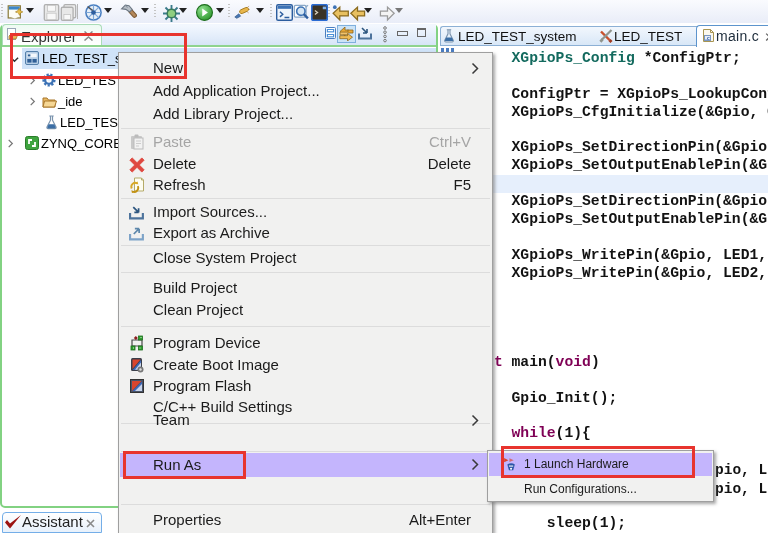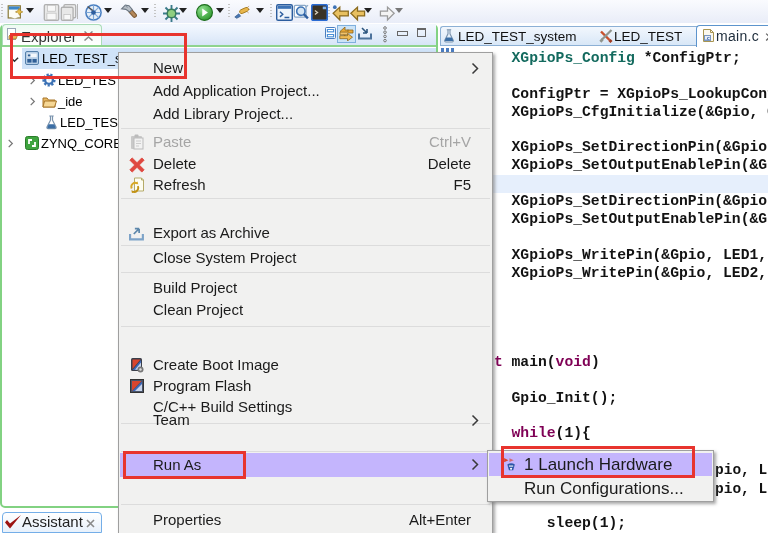--- a/index.html
+++ b/index.html
@@ -49,21 +49,21 @@
 .mi { position:absolute; left:1px; right:1px; height:22px; line-height:22px; white-space:nowrap; }
 .mi .lbl { position:absolute; left:33px; }
 .mi .sc { position:absolute; right:20px; }
 .mi .arr { position:absolute; right:12px; }
 .mic { position:absolute; left:8px; top:3px; width:16px; height:16px; }
 .msep { position:absolute; left:2px; right:2px; height:1px; background:#dcdcdc; }
 .dis { color:#a5a5a5; }
 .hl { background:#c4b5fd; }
 #submenu { position:absolute; left:487px; top:450px; width:227px; height:52px;
   background:#f1f1f0; border:1px solid #9f9f9f;
-  box-shadow:2px 2px 3px rgba(120,120,120,0.65); font-size:17px; color:#1b1b1b; z-index:30; }
+  box-shadow:2px 2px 3px rgba(120,120,120,0.65); font-size:12px; color:#1b1b1b; z-index:30; }
 #submenu .lbl { left:35px; }
 
 .redbox { position:absolute; border:3px solid #e8342e; z-index:50; }
 </style>
 </head>
 <body>
 <div id="stage">
 
   <div id="toolbar">
     <div class="grip" style="left:1px;"></div>
@@ -345,39 +345,57 @@
         <path d="M12 1v2h2" fill="none" stroke="#b5ab68"></path>
         <path d="M2.2 11.5a4 4 0 0 1 5.5-5.2" fill="none" stroke="#d8a825" stroke-width="1.9"></path>
         <path d="M8.8 7.5L8 4.6 5.4 6.3z" fill="#d8a825"></path>
         <path d="M8.3 9.2a4 4 0 0 1-5.4 5.3" fill="none" stroke="#c29215" stroke-width="1.9"></path>
         <path d="M1.8 13.2l0.7 2.9 2.7-1.6z" fill="#c29215"></path>
       </svg>
       <span class="lbl">Refresh</span>
       <span class="sc">F5</span>
     </div>
     <div class="msep" style="top:145px;"></div>
+    <div class="mi" style="top:148px;">
+      <svg class="mic" style="left:9px; top:4px;" width="15" height="13" viewBox="0 0 15 13">
+        <path d="M1 6.5v5h12v-5" fill="none" stroke="#4d739c" stroke-width="2"></path>
+        <path d="M4 1l5 5M9 6v-4M9 6H5" stroke="#2d567f" stroke-width="1.6"></path>
+      </svg>
+      <span class="lbl">Import Sources...</span>
+    </div>
     <div class="mi" style="top:169px;">
       <svg class="mic" style="left:9px; top:4px;" width="15" height="13" viewBox="0 0 15 13">
         <path d="M1 6.5v5h12v-5" fill="none" stroke="#7da3c8" stroke-width="2"></path>
         <path d="M9 6l5-5M14 1v4M14 1h-4" stroke="#5d87ab" stroke-width="1.6" transform="translate(-4.5,0.5)"></path>
       </svg>
       <span class="lbl">Export as Archive</span>
     </div>
     <div class="msep" style="top:192px;"></div>
     <div class="mi" style="top:194px;">
       <span class="lbl">Close System Project</span>
     </div>
     <div class="msep" style="top:219px;"></div>
     <div class="mi" style="top:246px;">
       <span class="lbl">Clean Project</span>
     </div>
     <div class="mi" style="top:224px;">
       <span class="lbl">Build Project</span>
     </div>
     <div class="msep" style="top:273px;"></div>
+    <div class="mi" style="top:279px;">
+      <svg class="mic" style="left:9px; top:3px;" width="16" height="16" viewBox="0 0 16 16">
+        <path d="M3 5h10v6H3z" fill="none" stroke="#4a4a4a" stroke-width="1.2"></path>
+        <path d="M4.8 3l2-2 2 2-2 2z" fill="#8c1f1f"></path>
+        <rect x="9.5" y="1" width="4" height="4" fill="#2f9e2f" stroke="#1d6e1d" stroke-width="0.8"></rect>
+        <rect x="2" y="11" width="4" height="4" fill="#2f9e2f" stroke="#1d6e1d" stroke-width="0.8"></rect>
+        <rect x="9.5" y="11" width="4" height="4" fill="#2f9e2f" stroke="#1d6e1d" stroke-width="0.8"></rect>
+        <path d="M4 13h1M10.5 13h1M11.5 2.5h1" stroke="#d5f2d5" stroke-width="1"></path>
+      </svg>
+      <span class="lbl">Program Device</span>
+    </div>
     <div class="mi" style="top:301px;">
       <svg class="mic" style="left:9px; top:3px;" width="16" height="16" viewBox="0 0 16 16">
         <rect x="2" y="1" width="11" height="13" rx="1.5" fill="#3a3f4a"></rect>
         <path d="M3.5 2.5h8l-8 9.5z" fill="#d8452e"></path>
         <path d="M12 3l-8.5 10h8.5z" fill="#3c67b8"></path>
         <path d="M12 5.5L6 12.8h6z" fill="#c8d4ea"></path>
         <circle cx="11.5" cy="12.5" r="3" fill="#777"></circle>
         <circle cx="11.5" cy="12.5" r="1.2" fill="#ddd"></circle>
       </svg>
       <span class="lbl">Create Boot Image</span>

